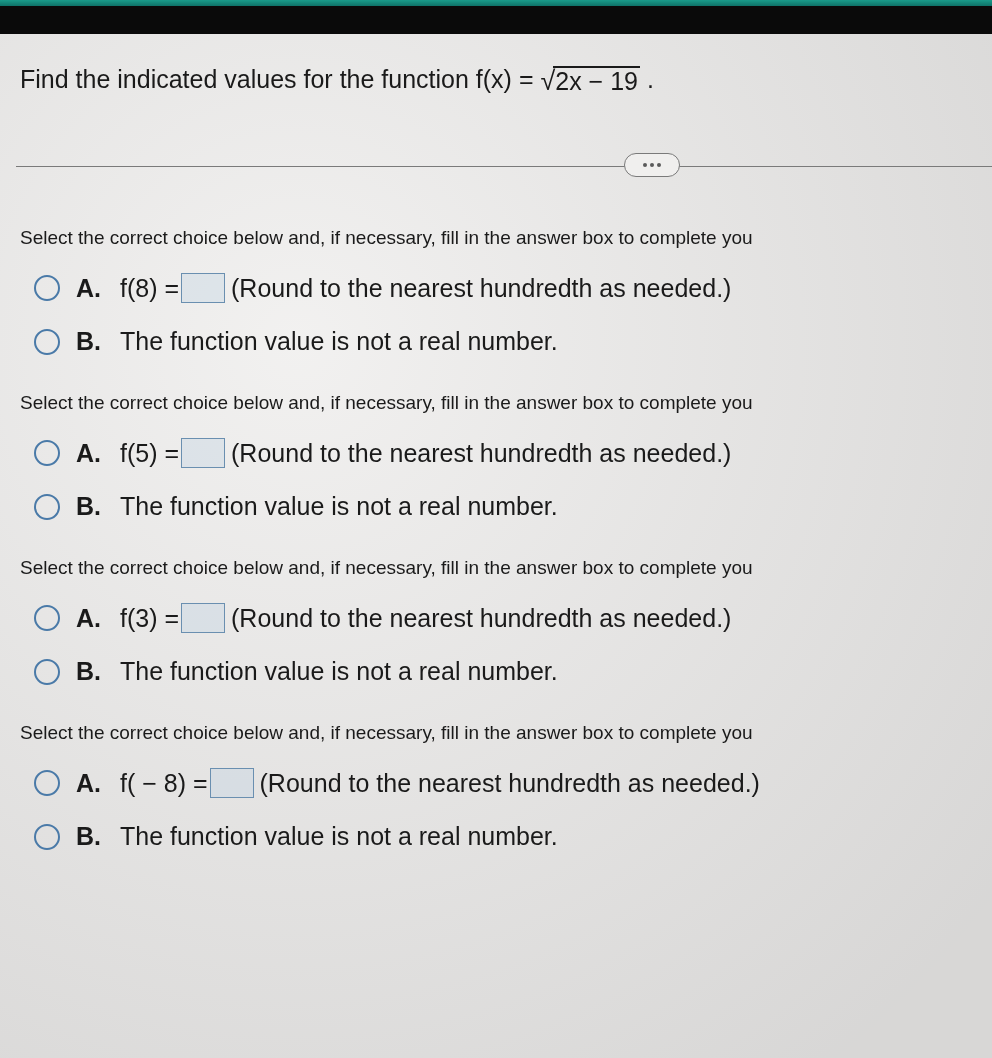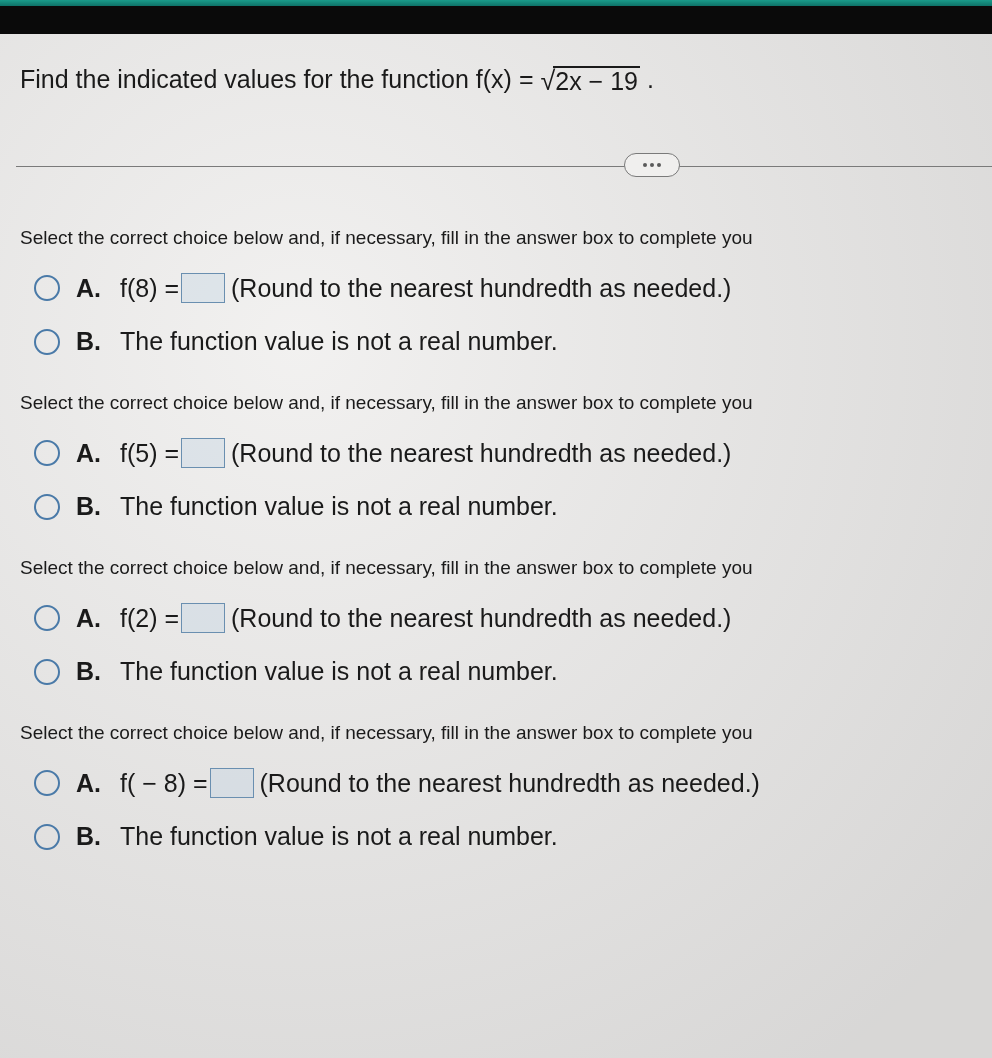--- a/index.html
+++ b/index.html
@@ -178,21 +178,21 @@
     <span class="radio"></span>
     <span class="letter">B.</span>
     <span>The function value is not a real number.</span>
   </div>
 
   <div class="prompt group">Select the correct choice below and, if necessary, fill in the answer box to complete you</div>
   <div class="choice">
     <span class="radio"></span>
     <span class="letter">A.</span>
     <span class="content-row">
-      <span>f(2) =</span>
+      <span>f(3) =</span>
       <span class="ans-box"></span>
       <span>(Round to the nearest hundredth as needed.)</span>
     </span>
   </div>
   <div class="choice">
     <span class="radio"></span>
     <span class="letter">B.</span>
     <span>The function value is not a real number.</span>
   </div>
 

